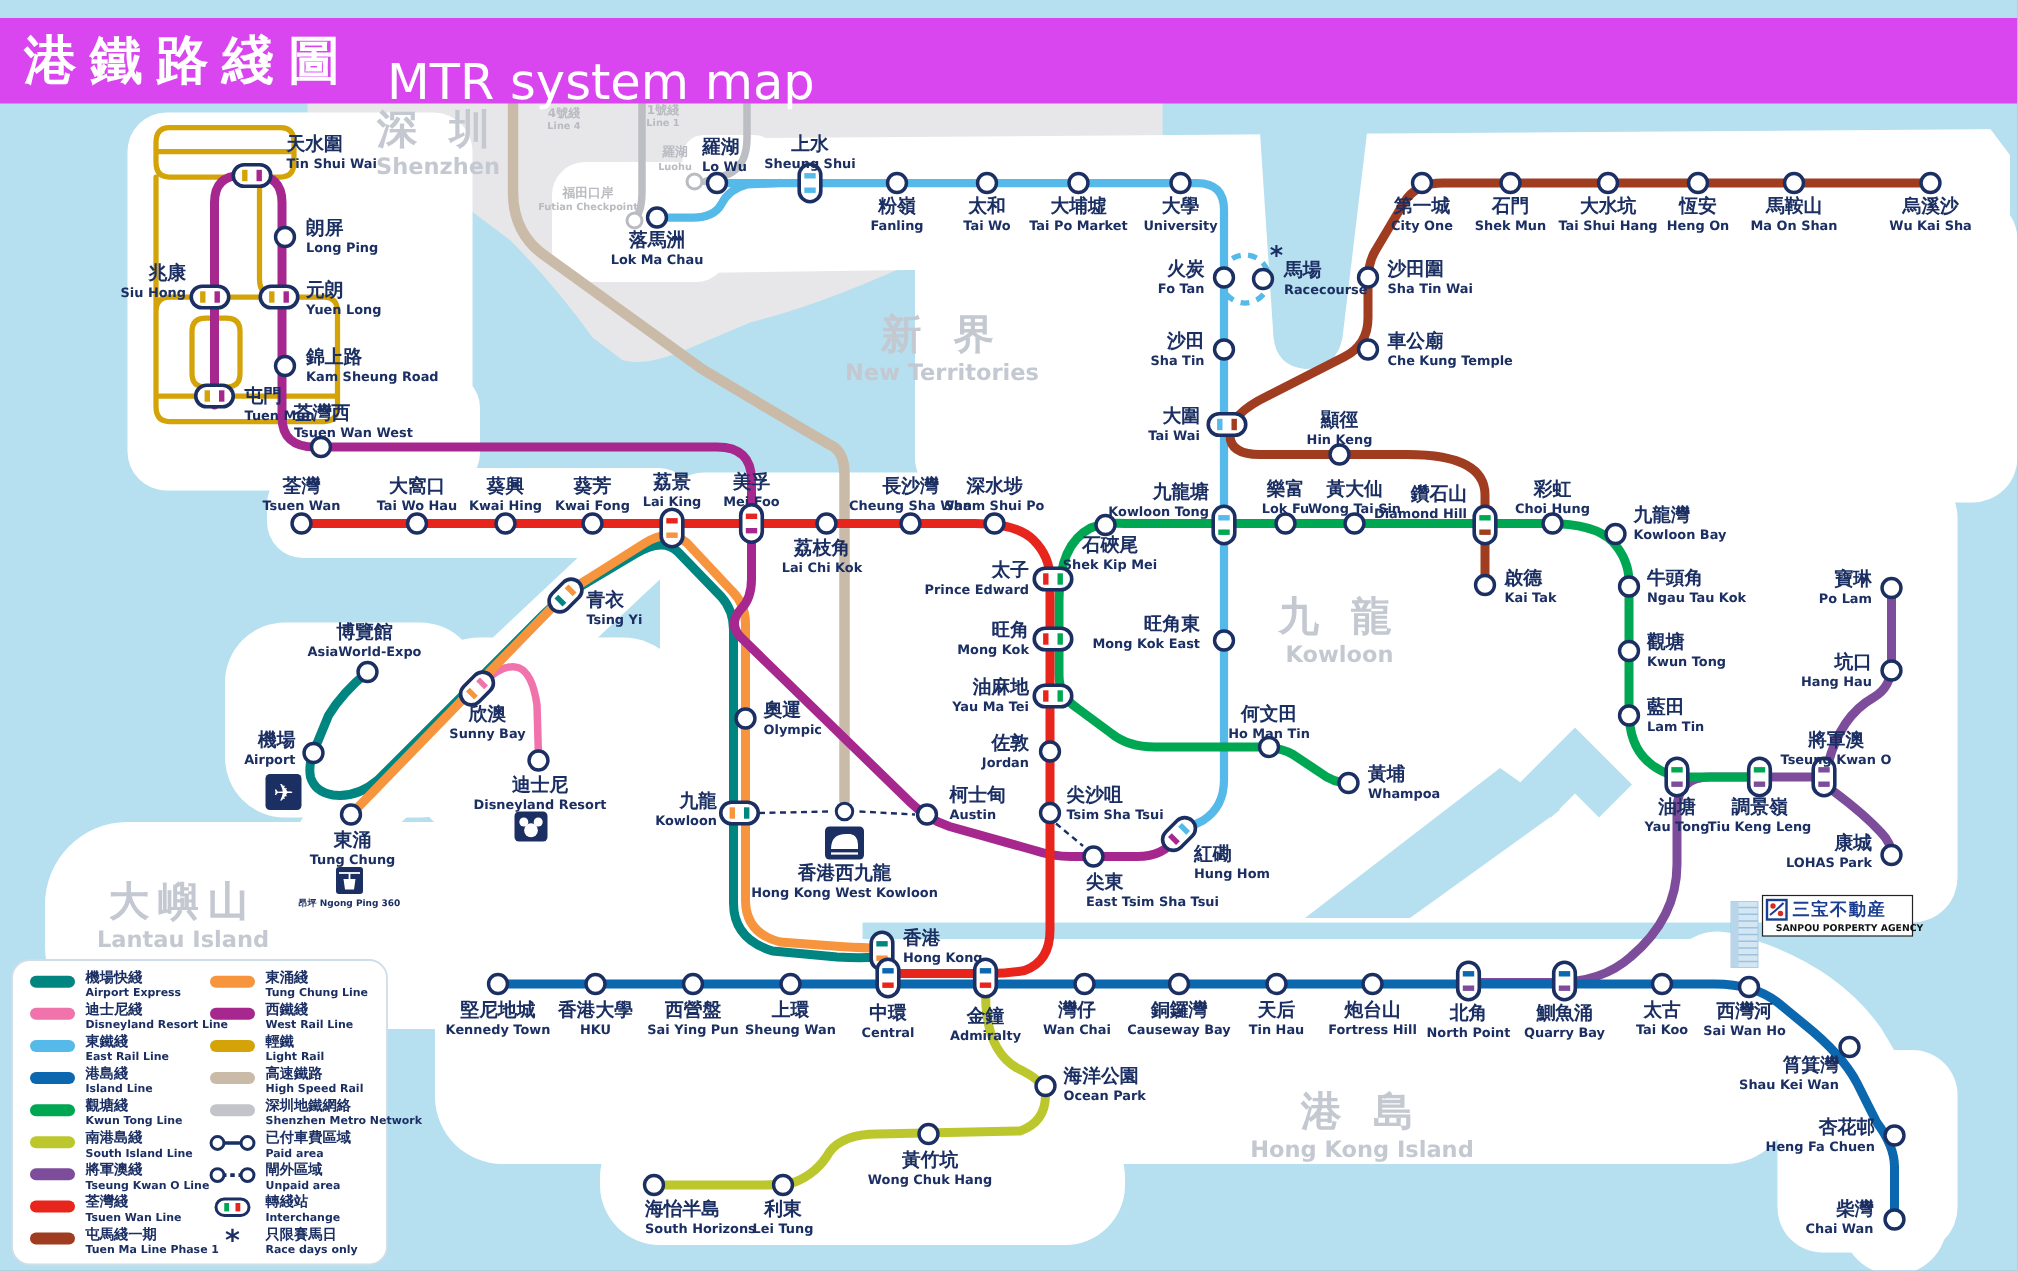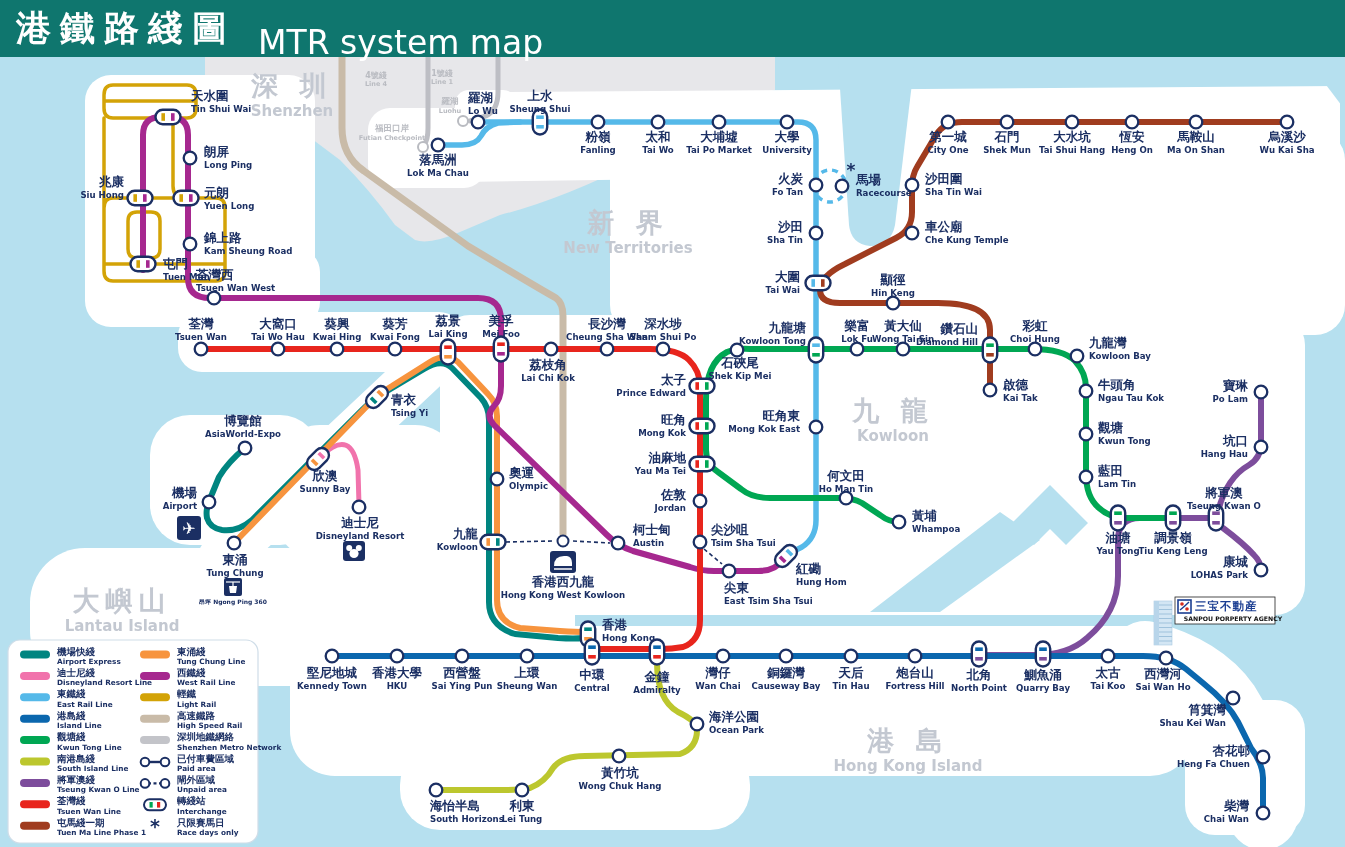--- a/index.html
+++ b/index.html
@@ -1,18 +1,18 @@
 <!DOCTYPE html>
 <html><head>
 <meta charset="utf-8">
 <style>
   html,body{margin:0;padding:0;background:#9ec7d8;}
   #stage{position:relative;width:1345px;height:847px;overflow:hidden;background:#B6E0EF;
          font-family:"DejaVu Sans",sans-serif;}
-  #titlebar{position:absolute;left:0;top:0;width:1345px;height:57px;background:#0f766e;
+  #titlebar{position:absolute;left:0;top:12px;width:1345px;height:57px;background:#d946ef;
             display:flex;align-items:center;z-index:5;}
   #titlebar .zh{color:#fff;font-size:35px;font-weight:700;letter-spacing:9px;margin-left:16px;}
   #titlebar .en{color:#fff;font-size:33px;font-weight:400;margin-left:22px;letter-spacing:0px;margin-top:28px;}
   svg{position:absolute;left:0;top:0;}
 </style>
 </head>
 <body>
 
 <div id="stage">
   <div id="titlebar">

